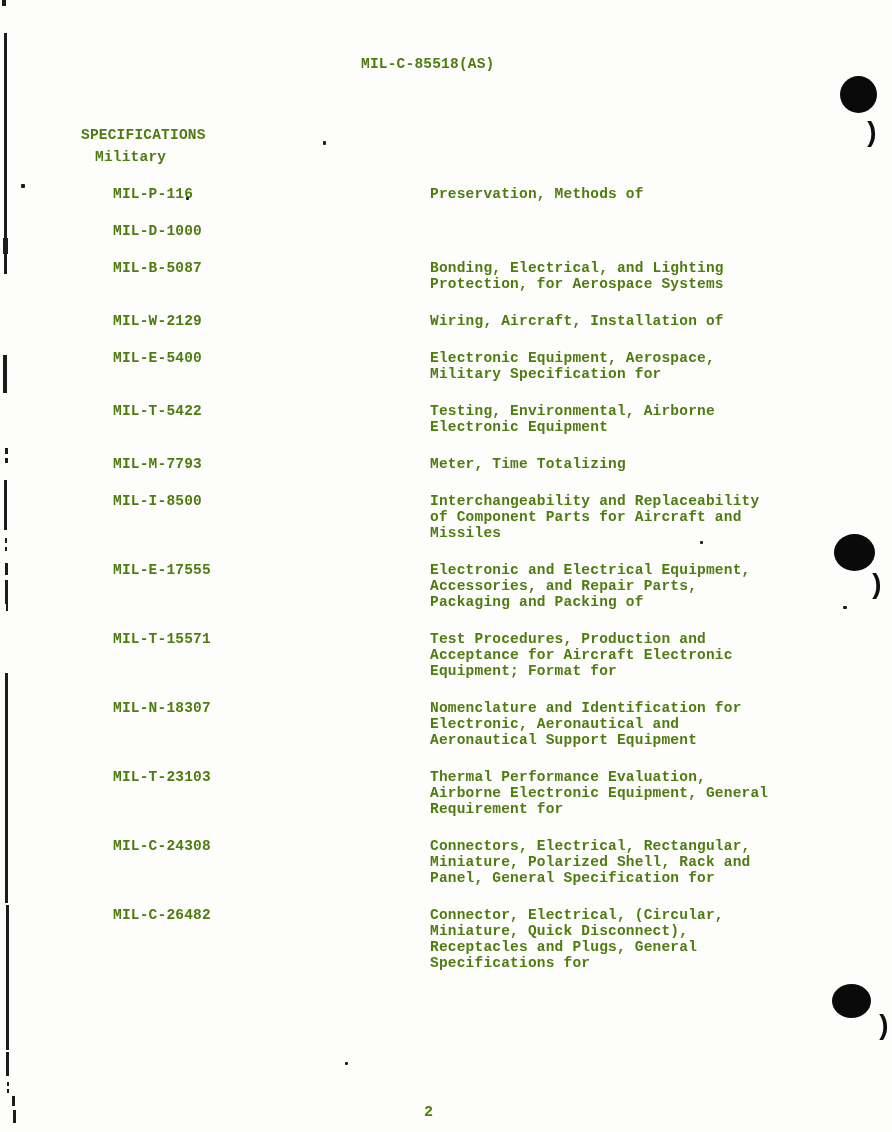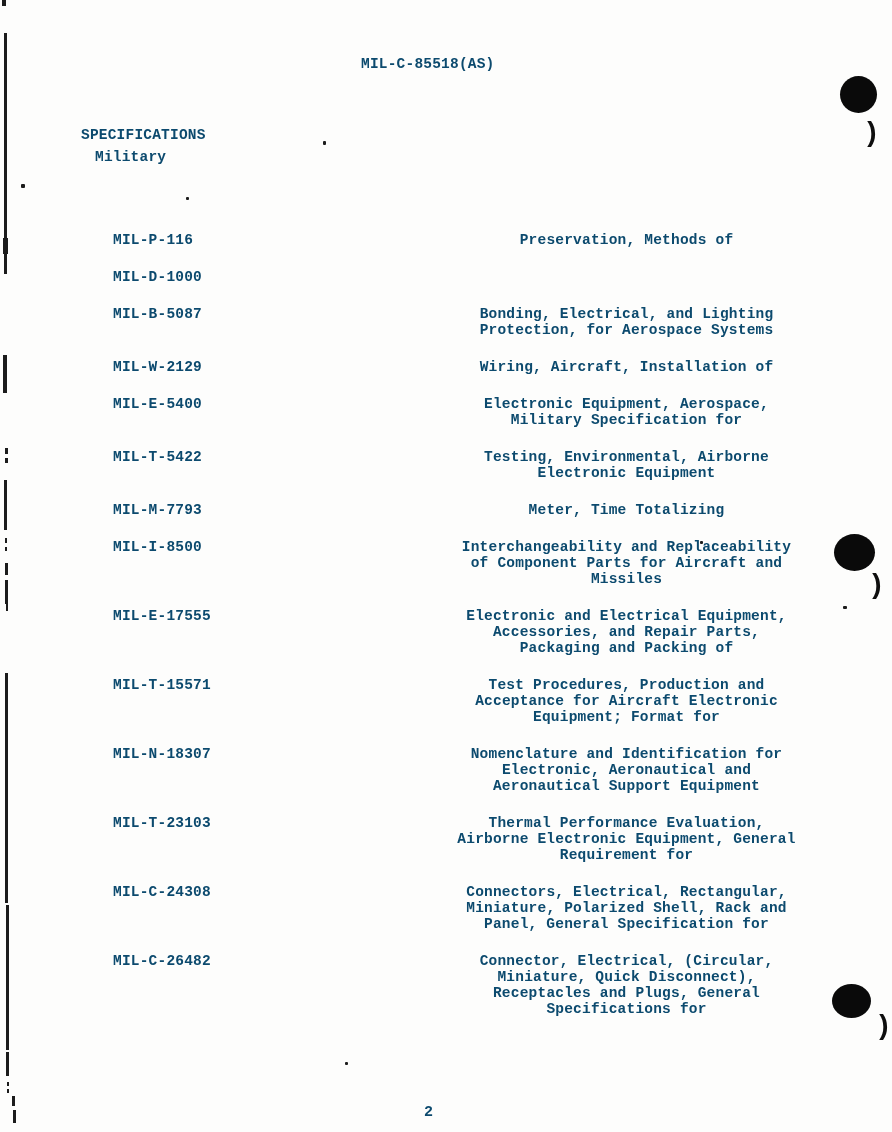--- a/index.html
+++ b/index.html
@@ -11,21 +11,21 @@
     position: relative;
     width: 892px;
     height: 1132px;
     background: #fdfdfc;
     overflow: hidden;
     font-family: "Liberation Mono", "DejaVu Sans Mono", monospace;
   }
   .mono {
     font-family: "Liberation Mono", "DejaVu Sans Mono", monospace;
     font-weight: 700;
-    color: #0c4a6e;
+    color: #4d7c0f;
     letter-spacing: 0.2px;
   }
   .doc-number {
     position: absolute;
     left: 361px;
     top: 56px;
     font-size: 14.5px;
     line-height: 16px;
     white-space: nowrap;
   }
@@ -43,40 +43,38 @@
     top: 149px;
     font-size: 14.5px;
     line-height: 16px;
     white-space: nowrap;
   }
   .spec-list {
     position: absolute;
     left: 113px;
     top: 186px;
     width: 710px;
-    margin-top: 46px;
   }
   .spec-row {
     display: flex;
     align-items: flex-start;
     margin-bottom: 21px;
   }
   .spec-id {
     width: 317px;
     flex: 0 0 317px;
     font-size: 14.5px;
     line-height: 16px;
     white-space: nowrap;
   }
   .spec-desc {
     flex: 1;
     font-size: 14.5px;
     line-height: 16px;
     white-space: pre-line;
-    text-align: center;
   }
   .page-number {
     position: absolute;
     left: 424px;
     top: 1104px;
     font-size: 15px;
     line-height: 18px;
   }
   .hole-punch {
     position: absolute;

